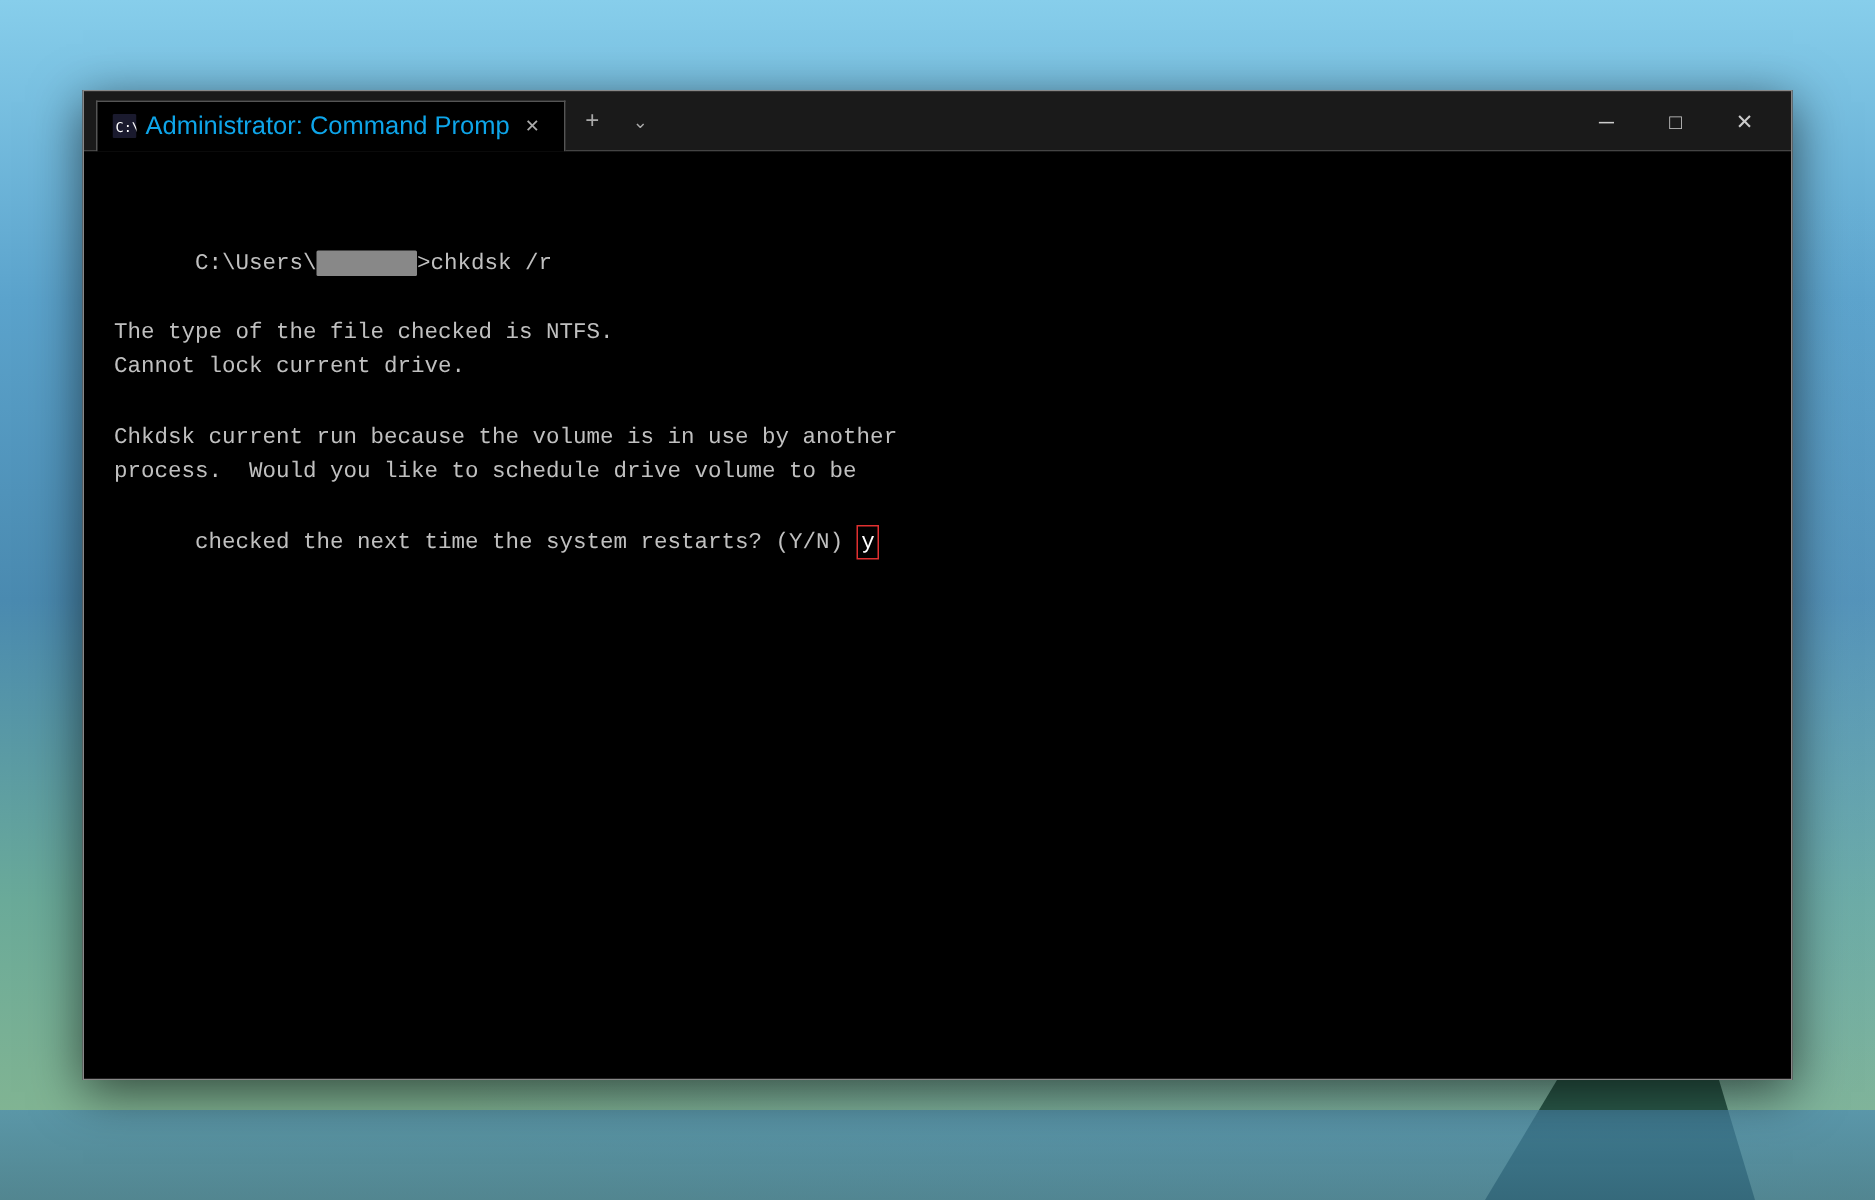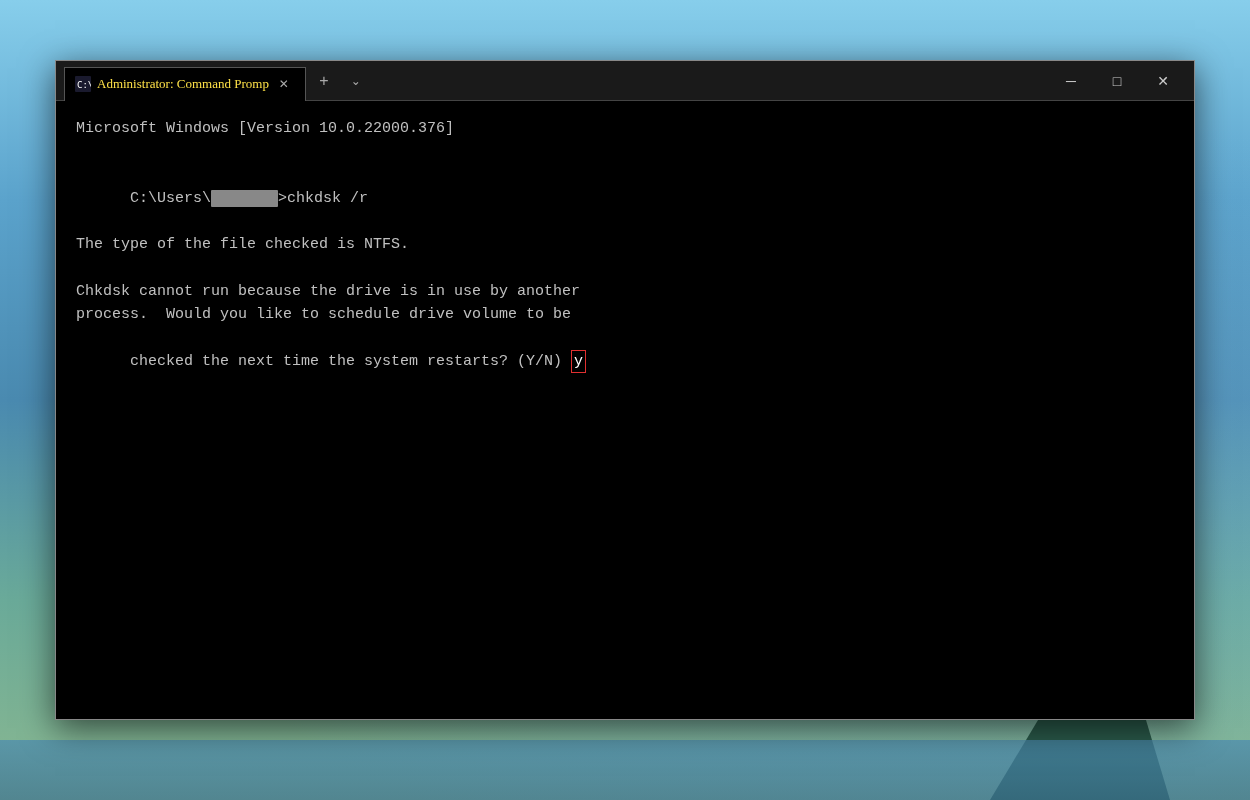--- a/index.html
+++ b/index.html
@@ -94,23 +94,23 @@
       height: 34px;
       margin-top: 6px;
     }
 
     .tab-icon {
       width: 16px;
       height: 16px;
     }
 
     .tab-label {
-      color: #fde047;
-      font-size: 13px;
-      font-family: Liberation Serif, serif;
+      color: #0ea5e9;
+      font-size: 17px;
+      font-family: Liberation Sans, sans-serif;
     }
 
     .tab-close {
       width: 18px;
       height: 18px;
       display: flex;
       align-items: center;
       justify-content: center;
       color: #aaa;
       font-size: 12px;
@@ -233,26 +233,26 @@
     <div class="title-bar-spacer"></div>
 
     <div class="window-controls">
       <button class="win-btn">─</button>
       <button class="win-btn">□</button>
       <button class="win-btn close-btn">✕</button>
     </div>
   </div>
 
   <div class="terminal-body">
-    <span class="line">Microsoft Windows [Version 10.0.22000.376]</span>
     <span class="line-empty"></span>
     <span class="line">
       <span>C:\Users\</span><span class="username-redacted">       </span><span>&gt;chkdsk /r</span>
     </span>
     <span class="line">The type of the file checked is NTFS.</span>
+    <span class="line">Cannot lock current drive.</span>
     <span class="line-empty"></span>
-    <span class="line">Chkdsk cannot run because the drive is in use by another</span>
+    <span class="line">Chkdsk current run because the volume is in use by another</span>
     <span class="line">process.  Would you like to schedule drive volume to be</span>
     <span class="line">
       <span>checked the next time the system restarts? (Y/N) </span><span class="cursor-y">y</span>
     </span>
   </div>
 </div>
 
 </body></html>

